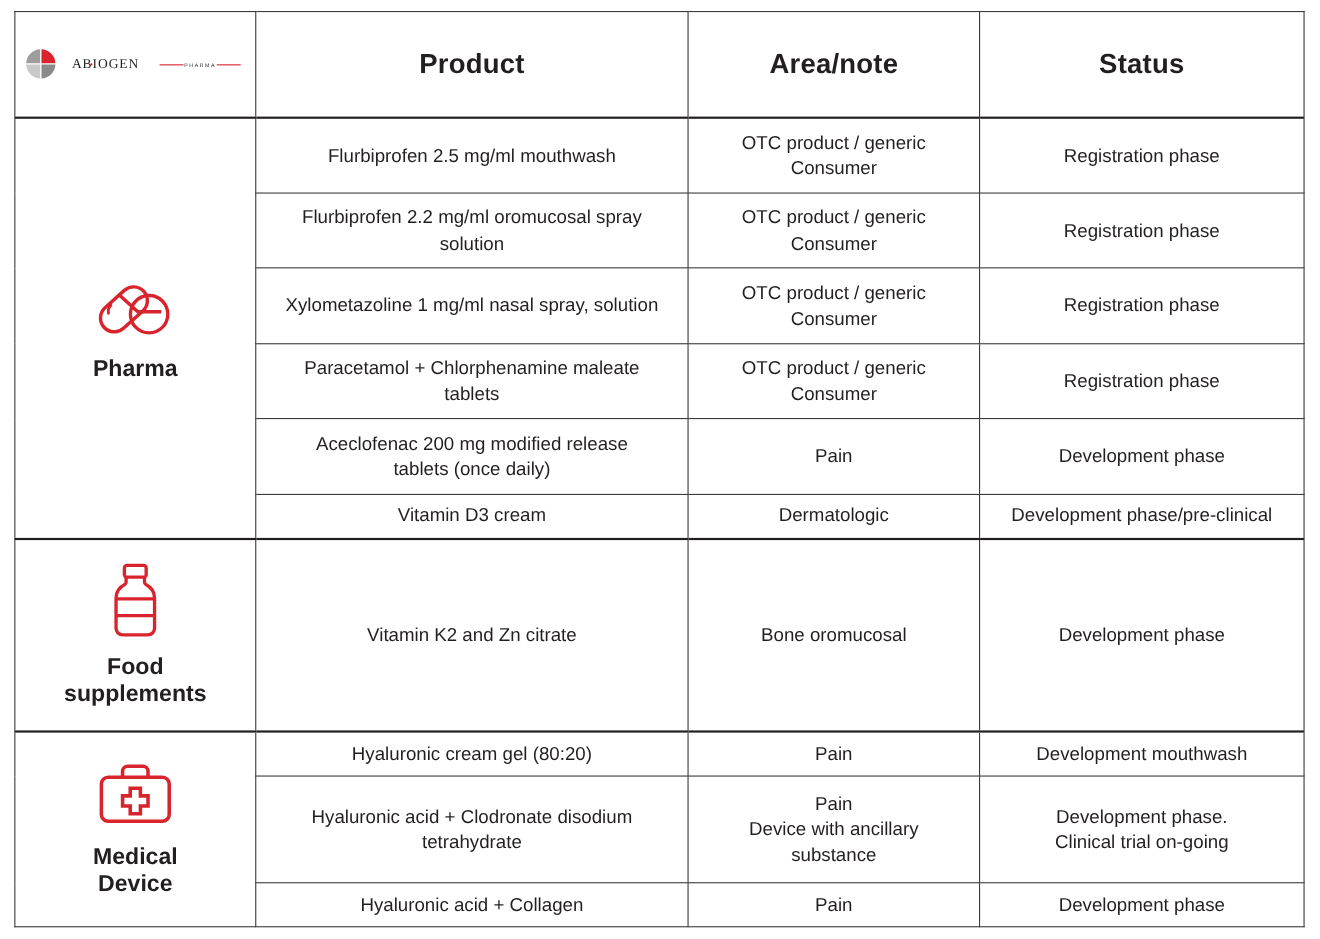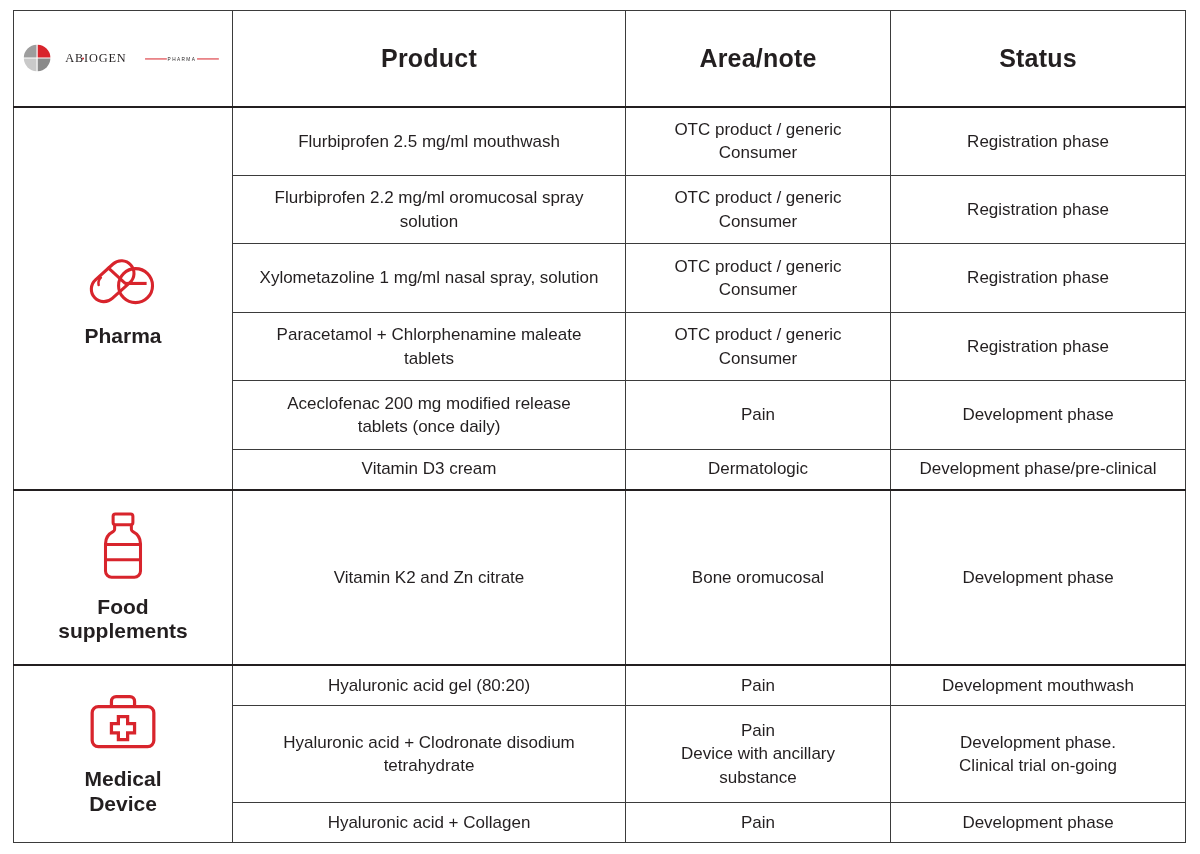--- a/index.html
+++ b/index.html
@@ -215,21 +215,21 @@
           <div class="cat-wrap">
             <svg class="cat-icon" width="74" height="62" viewBox="0 0 96 80" fill="none" stroke="#D8242C" stroke-width="4.2">
               <path d="M33 20 v-7 a6 6 0 0 1 6 -6 h18 a6 6 0 0 1 6 6 v7"></path>
               <rect x="8" y="20" width="80" height="52" rx="8"></rect>
               <path d="M42 33 h12 v9 h9 v12 h-9 v9 h-12 v-9 h-9 v-12 h9 z"></path>
             </svg>
             <div class="cat-label">Medical
 Device</div>
           </div>
         </td>
-        <td class="body-cell">Hyaluronic acid gel (80:20)</td>
+        <td class="body-cell">Hyaluronic cream gel (80:20)</td>
         <td class="body-cell">Pain</td>
         <td class="body-cell">Development mouthwash</td>
       </tr>
       <tr>
         <td class="body-cell">Hyaluronic acid + Clodronate disodium
 tetrahydrate</td>
         <td class="body-cell">Pain
 Device with ancillary
 substance</td>
         <td class="body-cell">Development phase.

